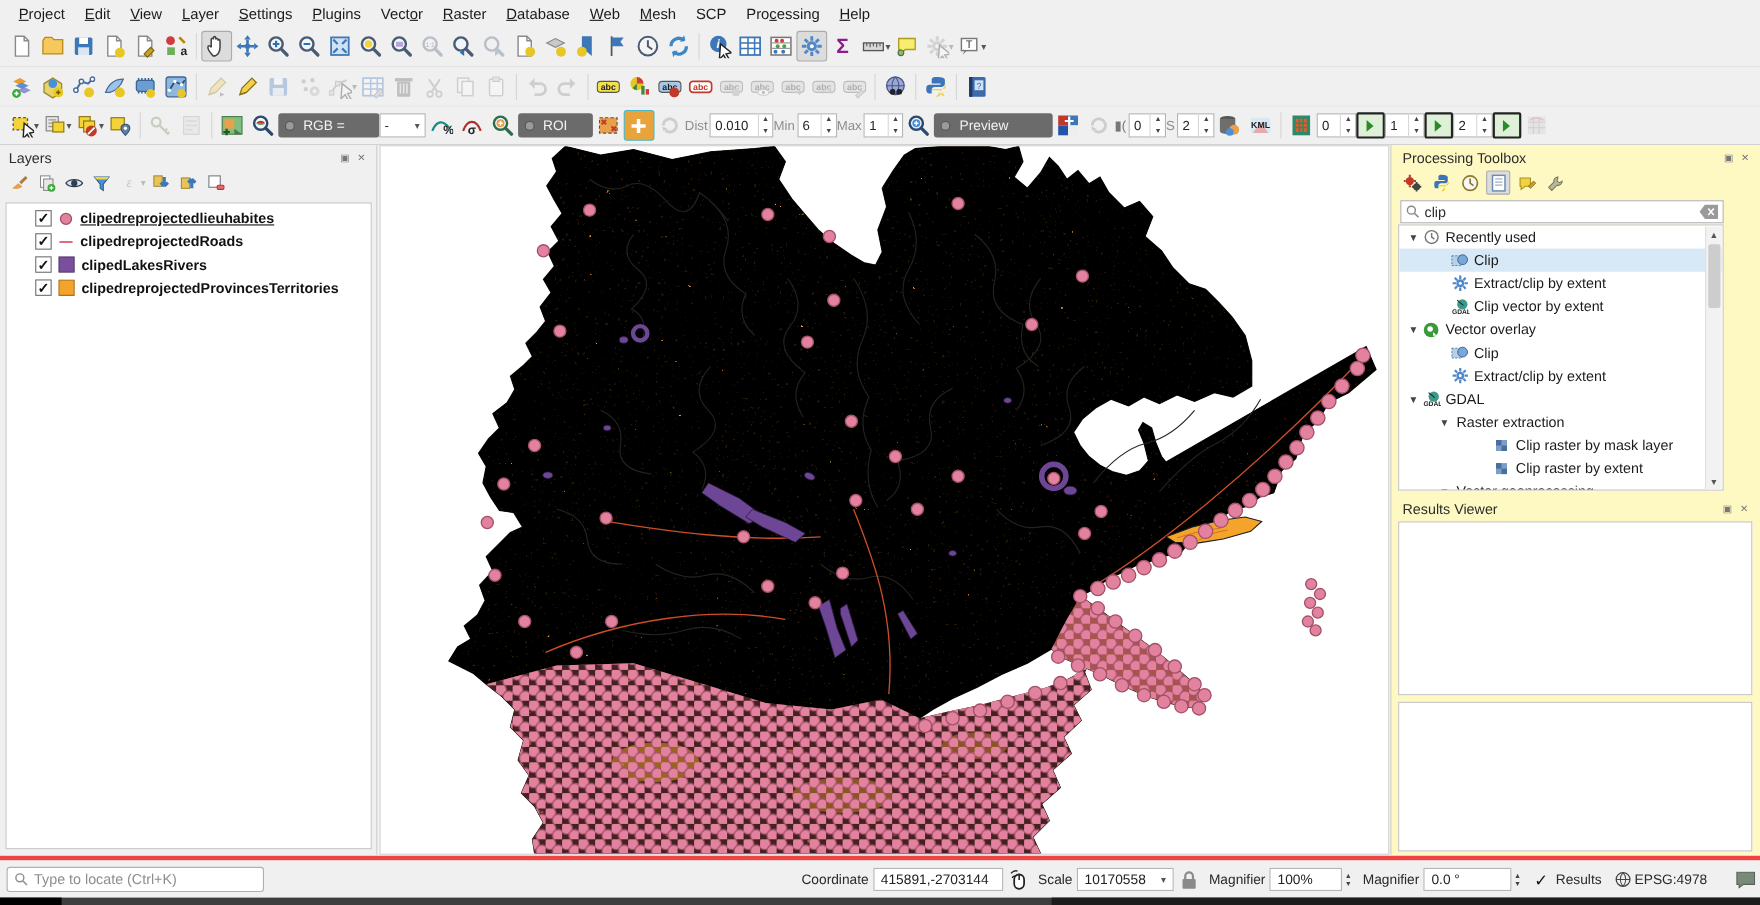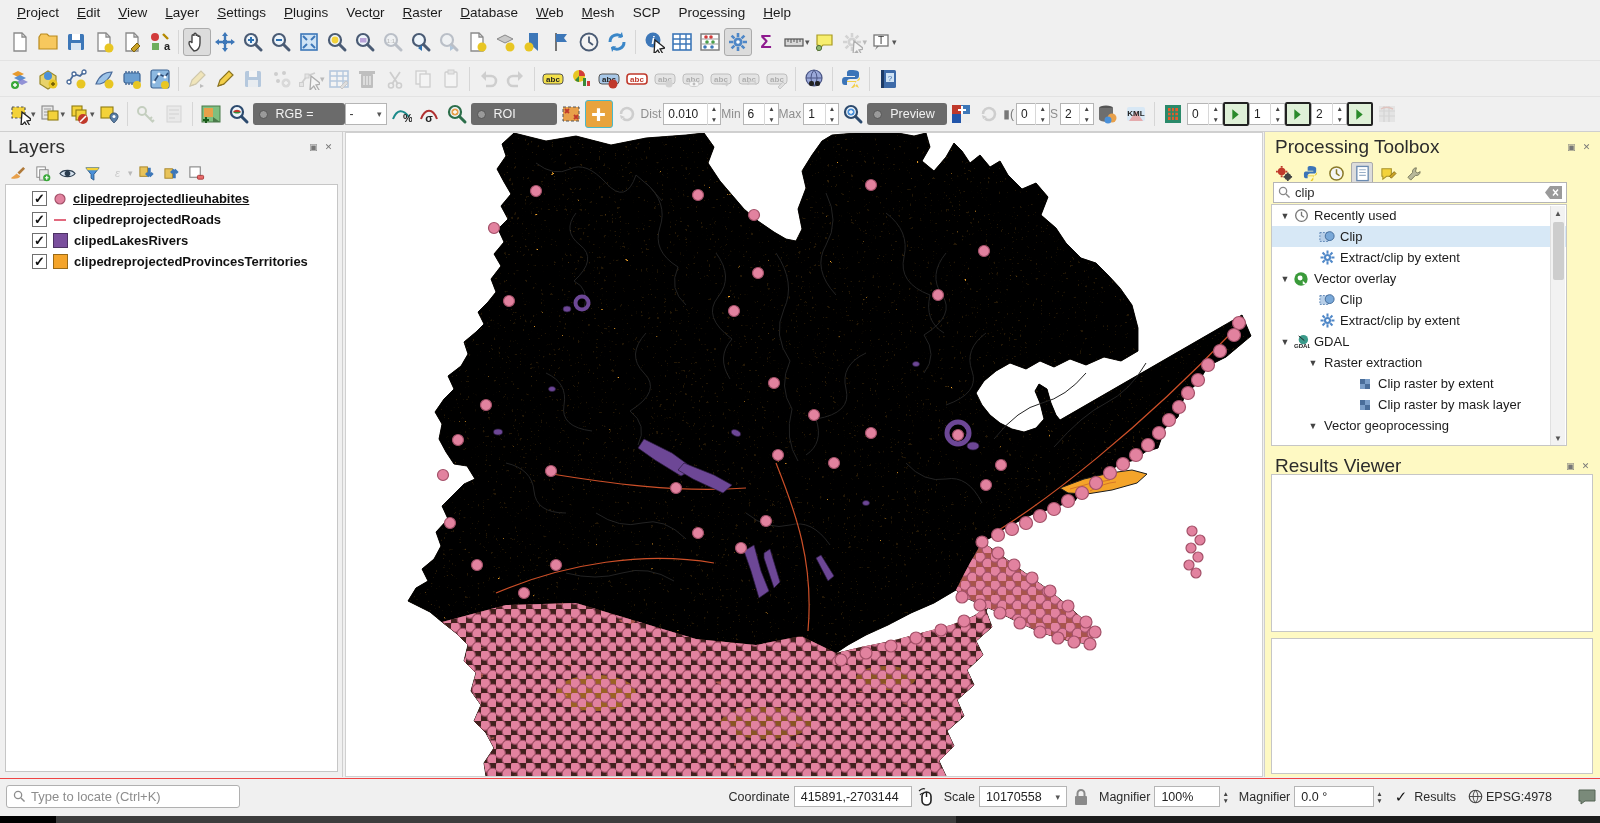--- a/index.html
+++ b/index.html
@@ -22,21 +22,21 @@
   svg.ic { width:22px; height:22px; display:block; }
   svg.ic16 { width:17px; height:17px; display:block; }
   .darkcombo { background:#6b6b6b; color:#f2f2f2; border-radius:3px; height:22px; display:flex; align-items:center; font-size:12.5px; padding:0 10px 0 6px; flex:none; }
   .darkcombo .dot { width:9px; height:9px; border-radius:50%; background:#9a9a9a; border:1px solid #555; margin-right:8px; }
   .wcombo { background:#fff; border:1px solid #b5b5b5; height:22px; display:flex; align-items:center; font-size:12px; color:#333; padding:0 4px; flex:none; }
   .spin { display:flex; align-items:center; background:#fff; border:1px solid #b5b5b5; height:22px; font-size:12px; color:#222; padding-left:4px; flex:none; }
   .spin .arrows { display:flex; flex-direction:column; margin-left:3px; border-left:1px solid #d8d8d8; }
   .spin .arrows span { font-size:6.5px; line-height:7px; color:#444; padding:2px 3px; }
   .tlabel { font-size:12px; color:#8d8d8d; font-weight:normal; margin:0 2px 0 0; flex:none; }
   
-  .panel-title { font-size:19px; color:#2c2c2c; }
+  .panel-title { font-size:13px; color:#2c2c2c; }
   .dockbtns { display:flex; gap:4px; }
   .dockbtn { width:11px; height:11px; color:#777; font-size:9px; line-height:10px; text-align:center; }
   #layers-panel { position:absolute; left:0; top:132px; width:343px; height:645px; background:#f0f0f0; border-right:1px solid #cfcfcf; }
   #layers-head { display:flex; justify-content:space-between; align-items:center; padding:4px 8px 2px 8px; }
   #layers-tools { display:flex; align-items:center; gap:3px; padding:2px 4px 4px 6px; }
   .ptb { width:22px; height:22px; display:flex; align-items:center; justify-content:center; border-radius:2px; }
   #layers-list { position:absolute; left:5px; top:52px; width:333px; height:588px; background:#fff; border:1px solid #c6c6c6; padding-top:3px; }
   .layer-row { display:flex; align-items:center; height:21px; padding-left:26px; gap:6px; }
   .cbx { width:15px; height:15px; background:#fff; border:1px solid #707070; font-size:13px; line-height:13px; text-align:center; color:#111; font-weight:bold; flex:none; }
   .layer-name { font-size:13px; font-weight:bold; color:#111; white-space:nowrap; }
@@ -53,21 +53,21 @@
   .trow.sel { background:#d7e8f6; }
   .tcaret { width:10px; font-size:9px; color:#444; text-align:center; flex:none; }
   .ticon { width:18px; height:16px; margin:0 4px 0 2px; display:flex; align-items:center; justify-content:center; flex:none; }
   #tree-scroll { position:absolute; right:1px; top:1px; width:15px; height:240px; background:#f2f2f2; border-left:1px solid #e0e0e0; }
   #tree-scroll .sarr { height:15px; text-align:center; font-size:8px; color:#555; line-height:15px; }
   #tree-scroll .thumb { position:absolute; left:2px; top:16px; width:11px; height:58px; background:#cdcdcd; border-radius:2px; }
   #results-head { position:absolute; left:10px; top:323px; width:316px; display:flex; justify-content:space-between; align-items:center; }
   #results-box1 { position:absolute; left:6px; top:342px; width:322px; height:158px; background:#fff; border:1px solid #c6c6c6; }
   #results-box2 { position:absolute; left:6px; top:506px; width:322px; height:136px; background:#fff; border:1px solid #c6c6c6; }
   
-  #statusbar { position:absolute; left:0; top:778px; width:1600px; height:38px; background:#f0f0f0; border-top:1px solid #ef4444; display:flex; align-items:center; font-size:12.5px; color:#2a2a2a; }
+  #statusbar { position:absolute; left:0; top:778px; width:1600px; height:38px; background:#f0f0f0; border-top:4px solid #ef4444; display:flex; align-items:center; font-size:12.5px; color:#2a2a2a; }
   #locate { position:absolute; left:6px; top:6px; width:234px; height:23px; background:#fff; border:1px solid #b0b0b0; border-radius:3px; display:flex; align-items:center; padding:0 6px; }
   #locate .ph { color:#8d8d8d; font-size:13px; margin-left:5px; }
   .sb-label { margin:0 4px; }
   .sb-box { background:#fff; border:1px solid #b5b5b5; height:21px; display:flex; align-items:center; padding:0 6px; font-size:12.5px; color:#222; }
   #sb-right { position:absolute; right:4px; top:7px; display:flex; align-items:center; }
   .sb-spin { display:flex; flex-direction:column; margin-left:2px; }
   .sb-spin span { font-size:6.5px; line-height:7px; color:#444; }
   #bottom-strip { position:absolute; left:0; top:816px; width:1600px; height:7px; background:#3d3d3d; }
   #bottom-strip .b1 { position:absolute; left:0; top:0; width:56px; height:7px; background:#000; }
   #bottom-strip .b2 { position:absolute; left:956px; top:0; width:644px; height:7px; background:#1c1c1c; }
@@ -651,21 +651,21 @@
         <text x="11" y="19" font-size="11" font-weight="bold" text-anchor="middle" fill="#222">σ</text>
       </svg>
     </span>
   <span class="tb">
       <svg class="ic" style="color:#2c6e4a">
         <use href="#sym-mag"></use>
         <circle cx="9" cy="9" r="3.6" fill="#e8a04a"></circle>
         <path d="M7 9h4M9 7v4" stroke="#fff" stroke-width="1.3"></path>
       </svg>
     </span>
-  <span class="darkcombo" style="width:86px">
+  <span class="darkcombo" style="width:68px">
       <span class="dot"></span>
       <span>ROI</span>
     </span>
   <span class="tb">
       <svg class="ic">
         <rect x="3" y="4" width="16" height="14" fill="#e8a04a" stroke="#555" stroke-width="1" stroke-dasharray="3 2"></rect>
         <path d="M5 6l4 4m0-4L5 10M14 12l4 4m0-4l-4 4" stroke="#c0392b" stroke-width="1.8"></path>
       </svg>
     </span>
   <span class="tb" style="background:#e8a33d;border:1.5px solid #49b8c8;border-radius:3px">
@@ -703,21 +703,21 @@
         <span>▼</span>
       </span>
     </span>
   <span class="tb">
       <svg class="ic" style="color:#2c4a6e">
         <use href="#sym-mag"></use>
         <circle cx="9" cy="9" r="3.6" fill="#4a90d9"></circle>
         <path d="M7 9h4M9 7v4" stroke="#fff" stroke-width="1.3"></path>
       </svg>
     </span>
-  <span class="darkcombo" style="width:80px">
+  <span class="darkcombo" style="width:108px">
       <span class="dot"></span>
       <span>Preview</span>
     </span>
   <span class="tb">
       <svg class="ic">
         <rect x="2" y="2" width="9" height="9" fill="#c0392b"></rect>
         <rect x="11" y="2" width="9" height="9" fill="#3d77b8"></rect>
         <rect x="2" y="11" width="9" height="9" fill="#2255aa"></rect>
         <rect x="11" y="11" width="9" height="9" fill="#eee"></rect>
         <path d="M8 7h8M12 3v8" stroke="#fff" stroke-width="2"></path>
@@ -1170,20 +1170,30 @@
       <span>Clip</span>
     </div>
     <div class="trow" style="padding-left:44px">
       <span class="ticon" style="color:#4f87c7">
           <svg class="ic16" viewBox="0 0 22 22">
             <use href="#sym-gear"></use>
           </svg>
         </span>
       <span>Extract/clip by extent</span>
     </div>
+    <div class="trow" style="padding-left:44px">
+      <span class="ticon">
+          <svg width="17" height="15" viewBox="0 0 18 16">
+            <circle cx="11" cy="6" r="5" fill="#3a9a8a"></circle>
+            <path d="M6 2l6 5" stroke="#222" stroke-width="1"></path>
+            <text x="1" y="15" font-size="6.5" font-weight="bold" fill="#222">GDAL</text>
+          </svg>
+        </span>
+      <span>Clip vector by extent</span>
+    </div>
     <div class="trow" style="padding-left:8px">
       <span class="tcaret">▼</span>
       <span class="ticon">
           <svg width="16" height="16" viewBox="0 0 18 18">
             <circle cx="9" cy="9" r="7.5" fill="#3a9a3a"></circle>
             <circle cx="8" cy="8" r="2.8" fill="#fff"></circle>
             <path d="M11 11l4 4h-4z" fill="#fff"></path>
           </svg>
         </span>
       <span>Vector overlay</span>
@@ -1221,31 +1231,31 @@
       <span style="margin-left:6px">Raster extraction</span>
     </div>
     <div class="trow" style="padding-left:82px">
       <span class="ticon">
           <svg width="12" height="12" viewBox="0 0 12 12">
             <rect x="1" y="1" width="10" height="10" fill="#7a9ec8"></rect>
             <rect x="1" y="1" width="5" height="5" fill="#4a6e9a"></rect>
             <rect x="6" y="6" width="5" height="5" fill="#4a6e9a"></rect>
           </svg>
         </span>
-      <span>Clip raster by extent</span>
+      <span>Clip raster by mask layer</span>
     </div>
     <div class="trow" style="padding-left:82px">
       <span class="ticon">
           <svg width="12" height="12" viewBox="0 0 12 12">
             <rect x="1" y="1" width="10" height="10" fill="#7a9ec8"></rect>
             <rect x="1" y="1" width="5" height="5" fill="#4a6e9a"></rect>
             <rect x="6" y="6" width="5" height="5" fill="#4a6e9a"></rect>
           </svg>
         </span>
-      <span>Clip raster by mask layer</span>
+      <span>Clip raster by extent</span>
     </div>
     <div class="trow" style="padding-left:36px">
       <span class="tcaret">▼</span>
       <span style="margin-left:6px">Vector geoprocessing</span>
     </div>
     <div id="tree-scroll">
       <div class="sarr">▲</div>
       <div class="thumb"></div>
       <div class="sarr" style="position:absolute;bottom:0;width:100%">▼</div>
     </div>

